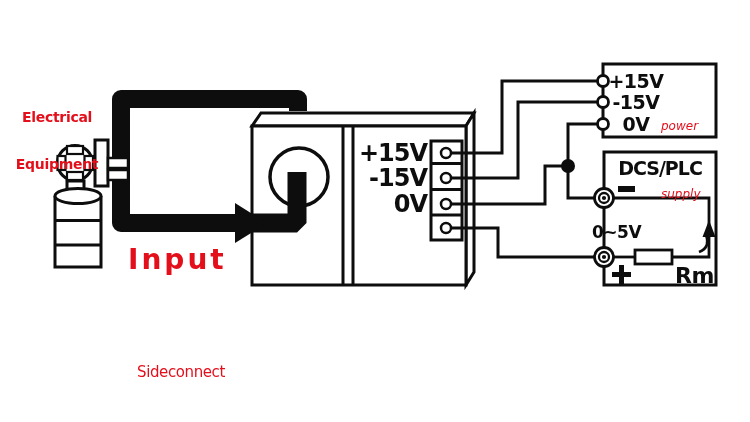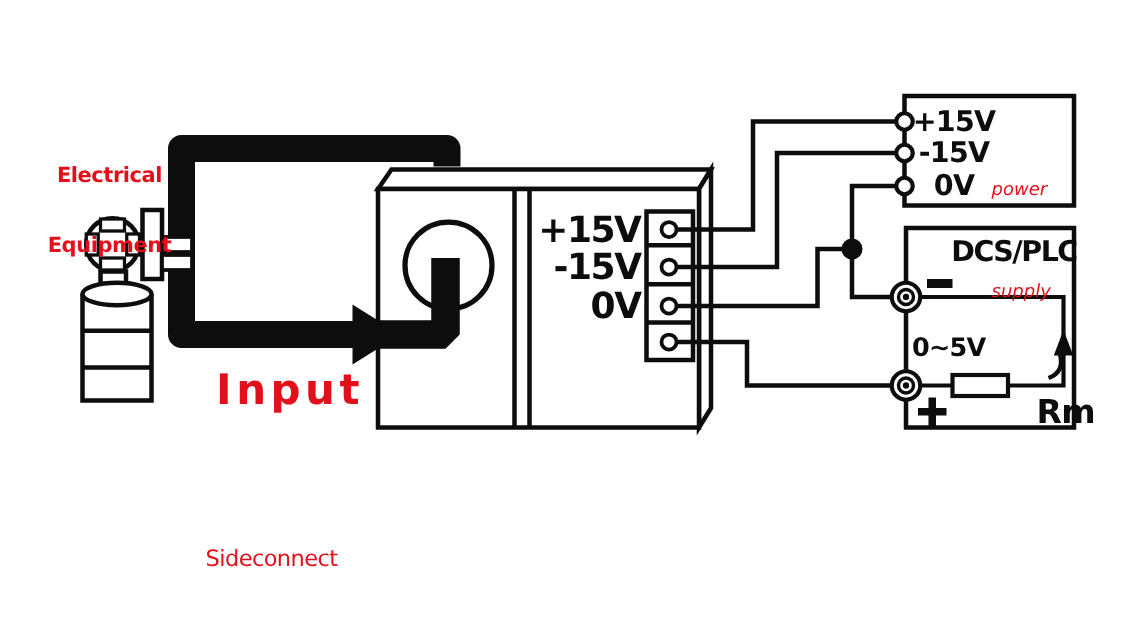--- a/index.html
+++ b/index.html
@@ -3,21 +3,21 @@
 <meta charset="utf-8">
 <style>
   html,body{margin:0;padding:0;background:#ffffff;}
   .canvas{
     position:relative;width:750px;height:422px;background:#ffffff;overflow:hidden;
     font-family:"DejaVu Sans","Liberation Sans",sans-serif;color:#0d0d0d;
   }
   .canvas svg{position:absolute;left:0;top:0;}
   .lbl{position:absolute;white-space:pre;}
   .red{color:#e3101c;}
-  .b{font-weight:bold;margin-left:16px;}
+  .b{font-weight:bold;}
   .center{text-align:center;}
   
   .elec{left:14px;top:79px;width:86px;font-size:14px;line-height:15.5px;letter-spacing:-0.3px;}
   .input{left:128px;top:243px;font-size:28px;letter-spacing:3px;}
   .secondary{left:120px;top:330px;width:122px;font-size:15px;line-height:17px;letter-spacing:-0.4px;}
   
   .modterm{left:317px;width:110px;height:26px;line-height:26px;font-size:24px;
            letter-spacing:-1px;text-align:right;font-weight:bold;}
   
   .psterm{left:606px;width:60px;height:19px;line-height:19px;font-size:19px;

